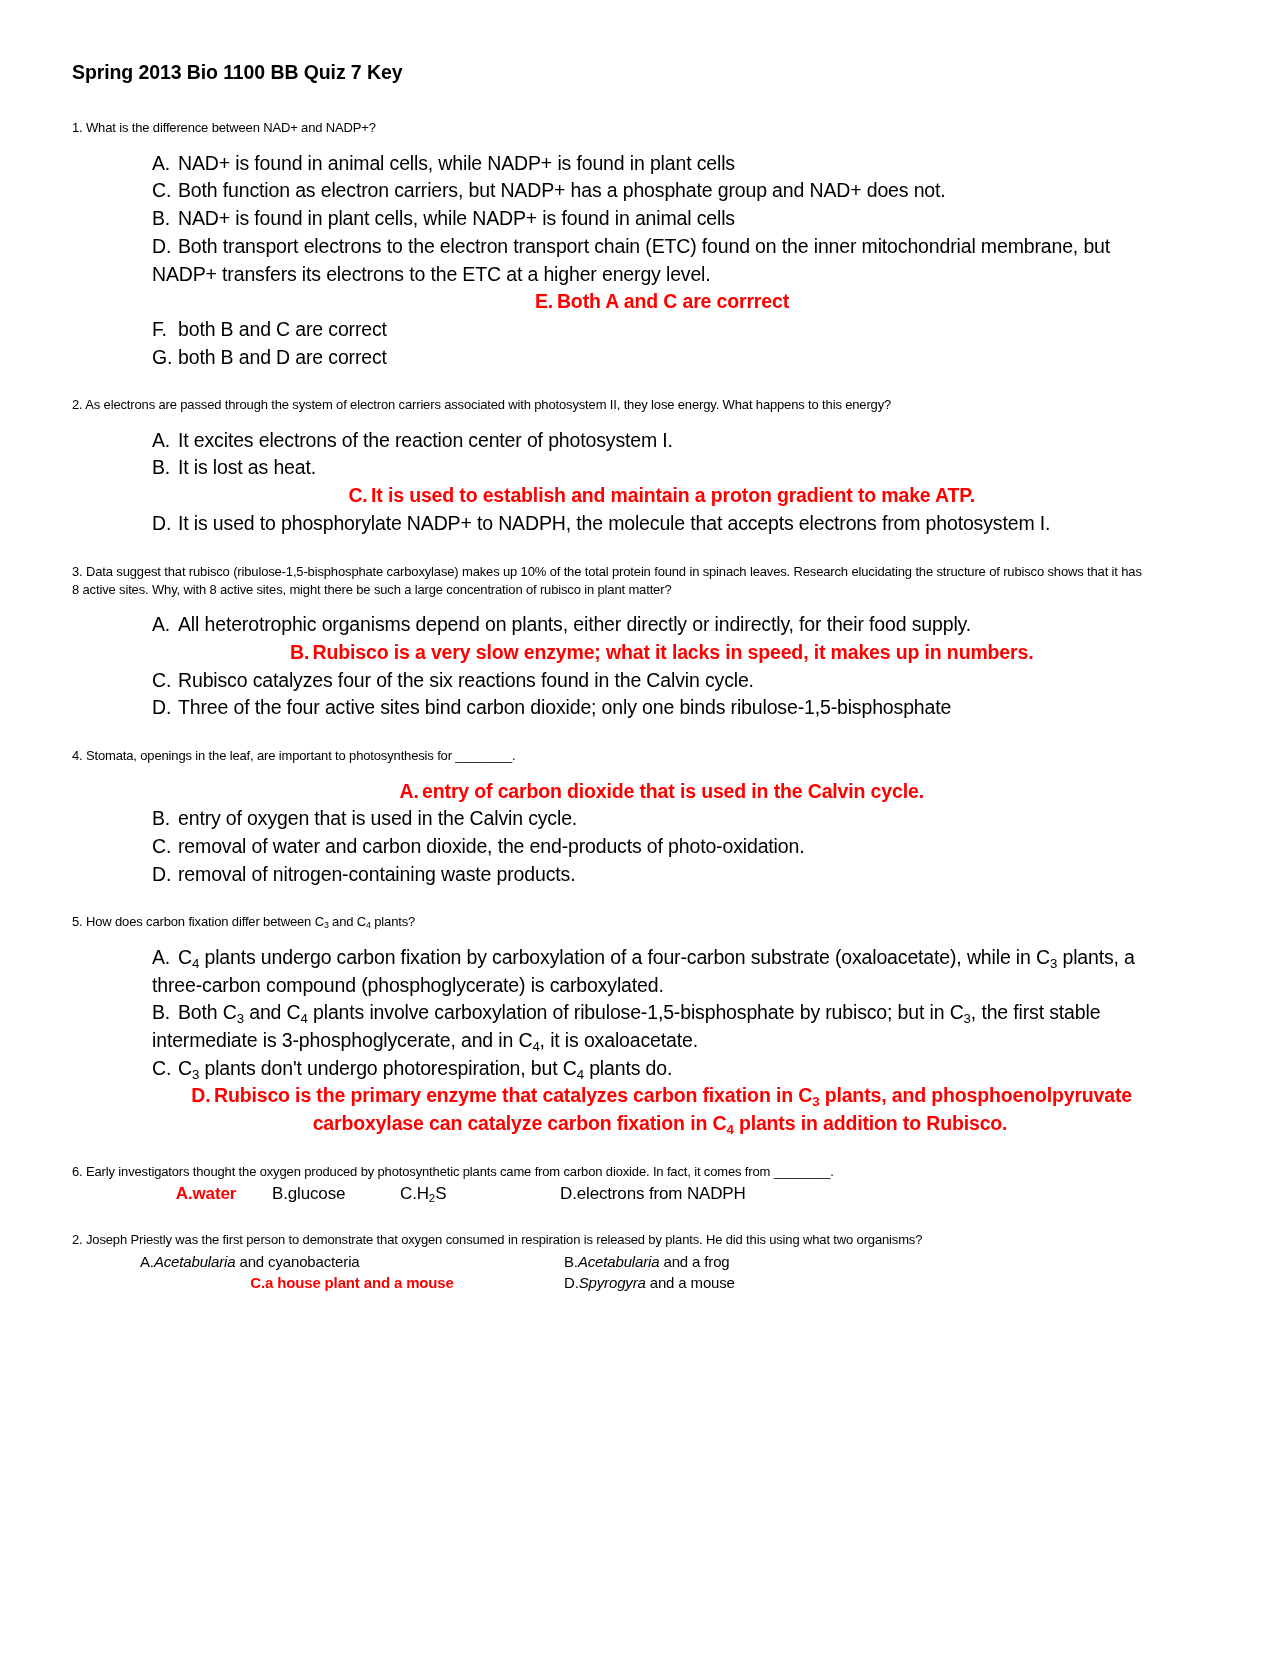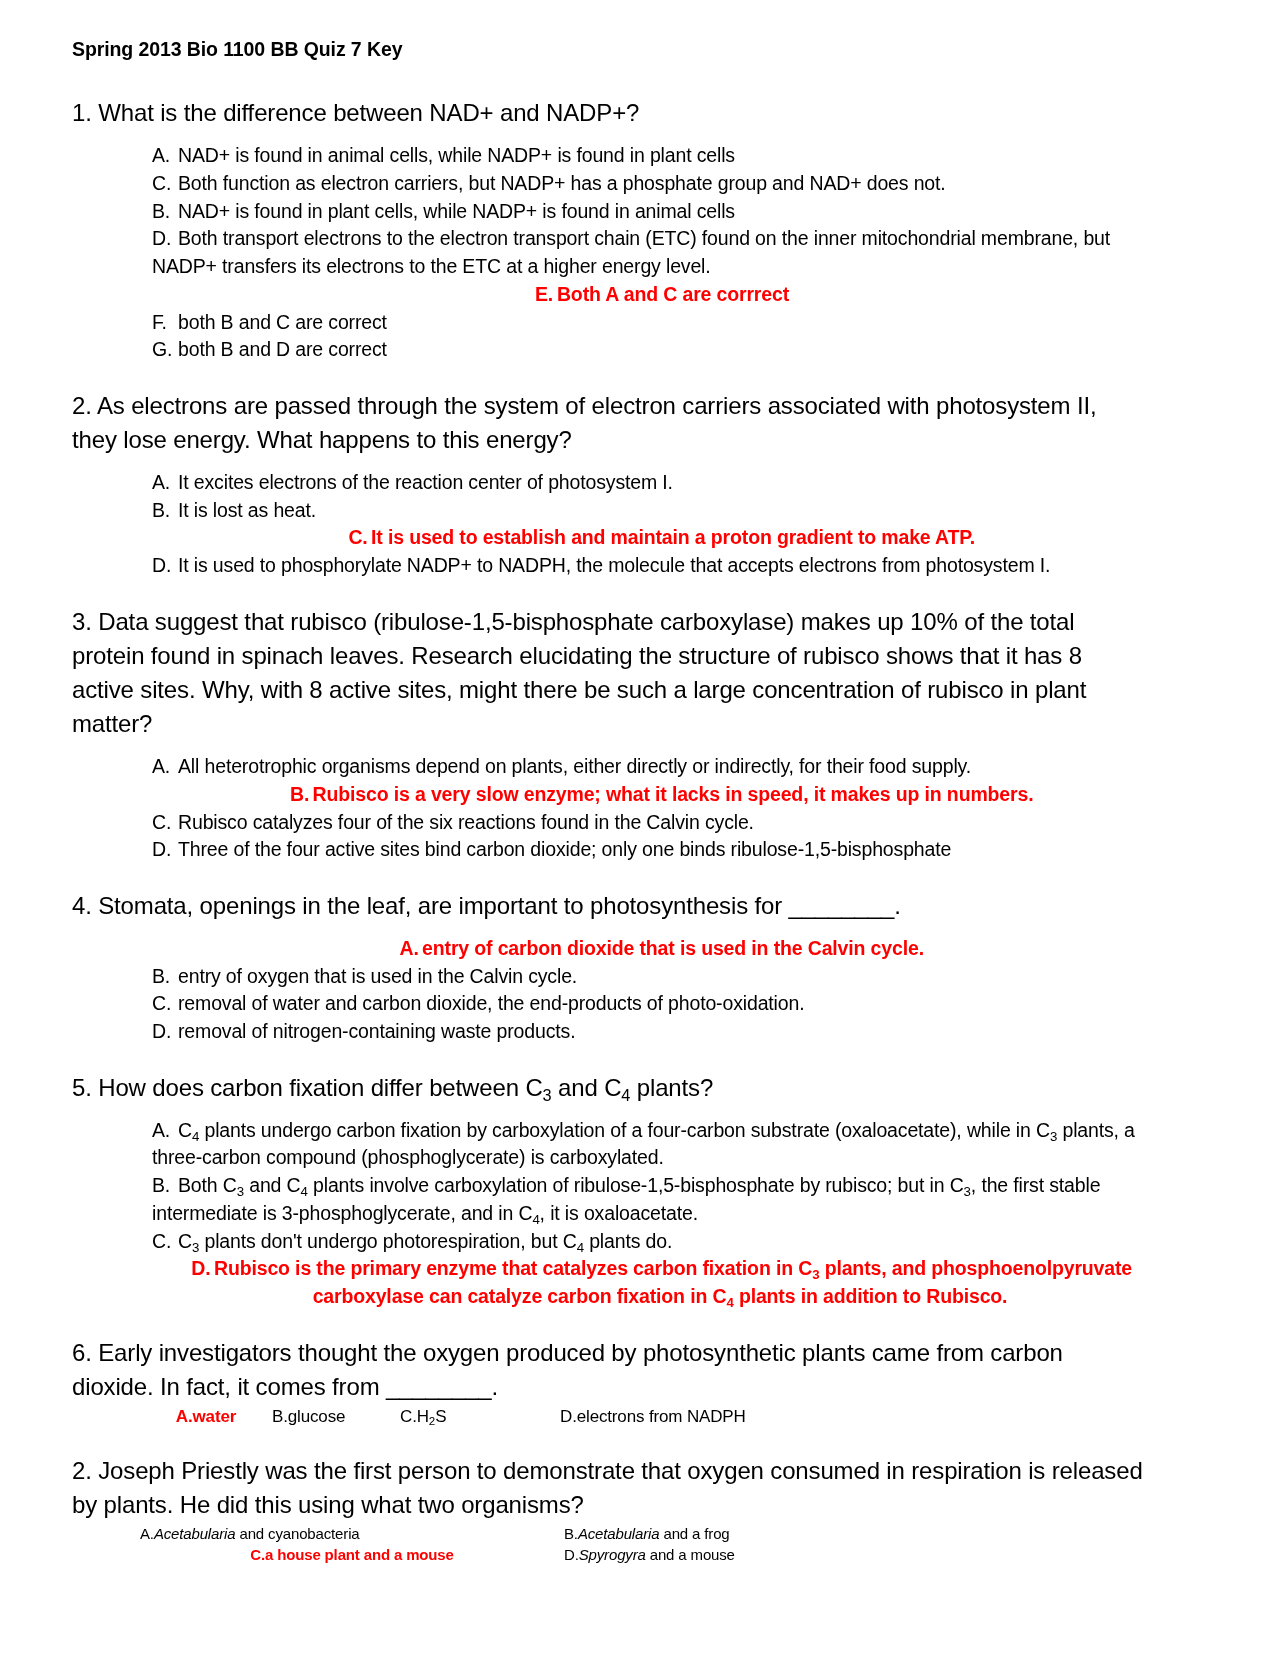--- a/index.html
+++ b/index.html
@@ -12,35 +12,35 @@
   body {
     width: 1280px;
     min-height: 1656px;
     font-family: "Liberation Sans", "DejaVu Sans", sans-serif;
     color: #000000;
     -webkit-font-smoothing: antialiased;
   }
   .page {
     width: 1280px;
     min-height: 1656px;
-    padding: 37px 100px 40px 72px;
+    padding: 60px 100px 40px 72px;
     background: #ffffff;
   }
   .doc-title {
     font-weight: bold;
     font-size: 19.5px;
     letter-spacing: -0.1px;
     margin: 0 0 34px 0;
     line-height: 1.3;
   }
   .question-block {
     margin-bottom: 25px;
   }
   .q-stem {
-    font-size: 24px;
+    font-size: 13px;
     line-height: 1.42;
     margin: 0 0 1px 0;
     letter-spacing: -0.15px;
     max-width: 1075px;
   }
   .options {
     margin: 12px;
     padding: 0;
     list-style: none;
   }

